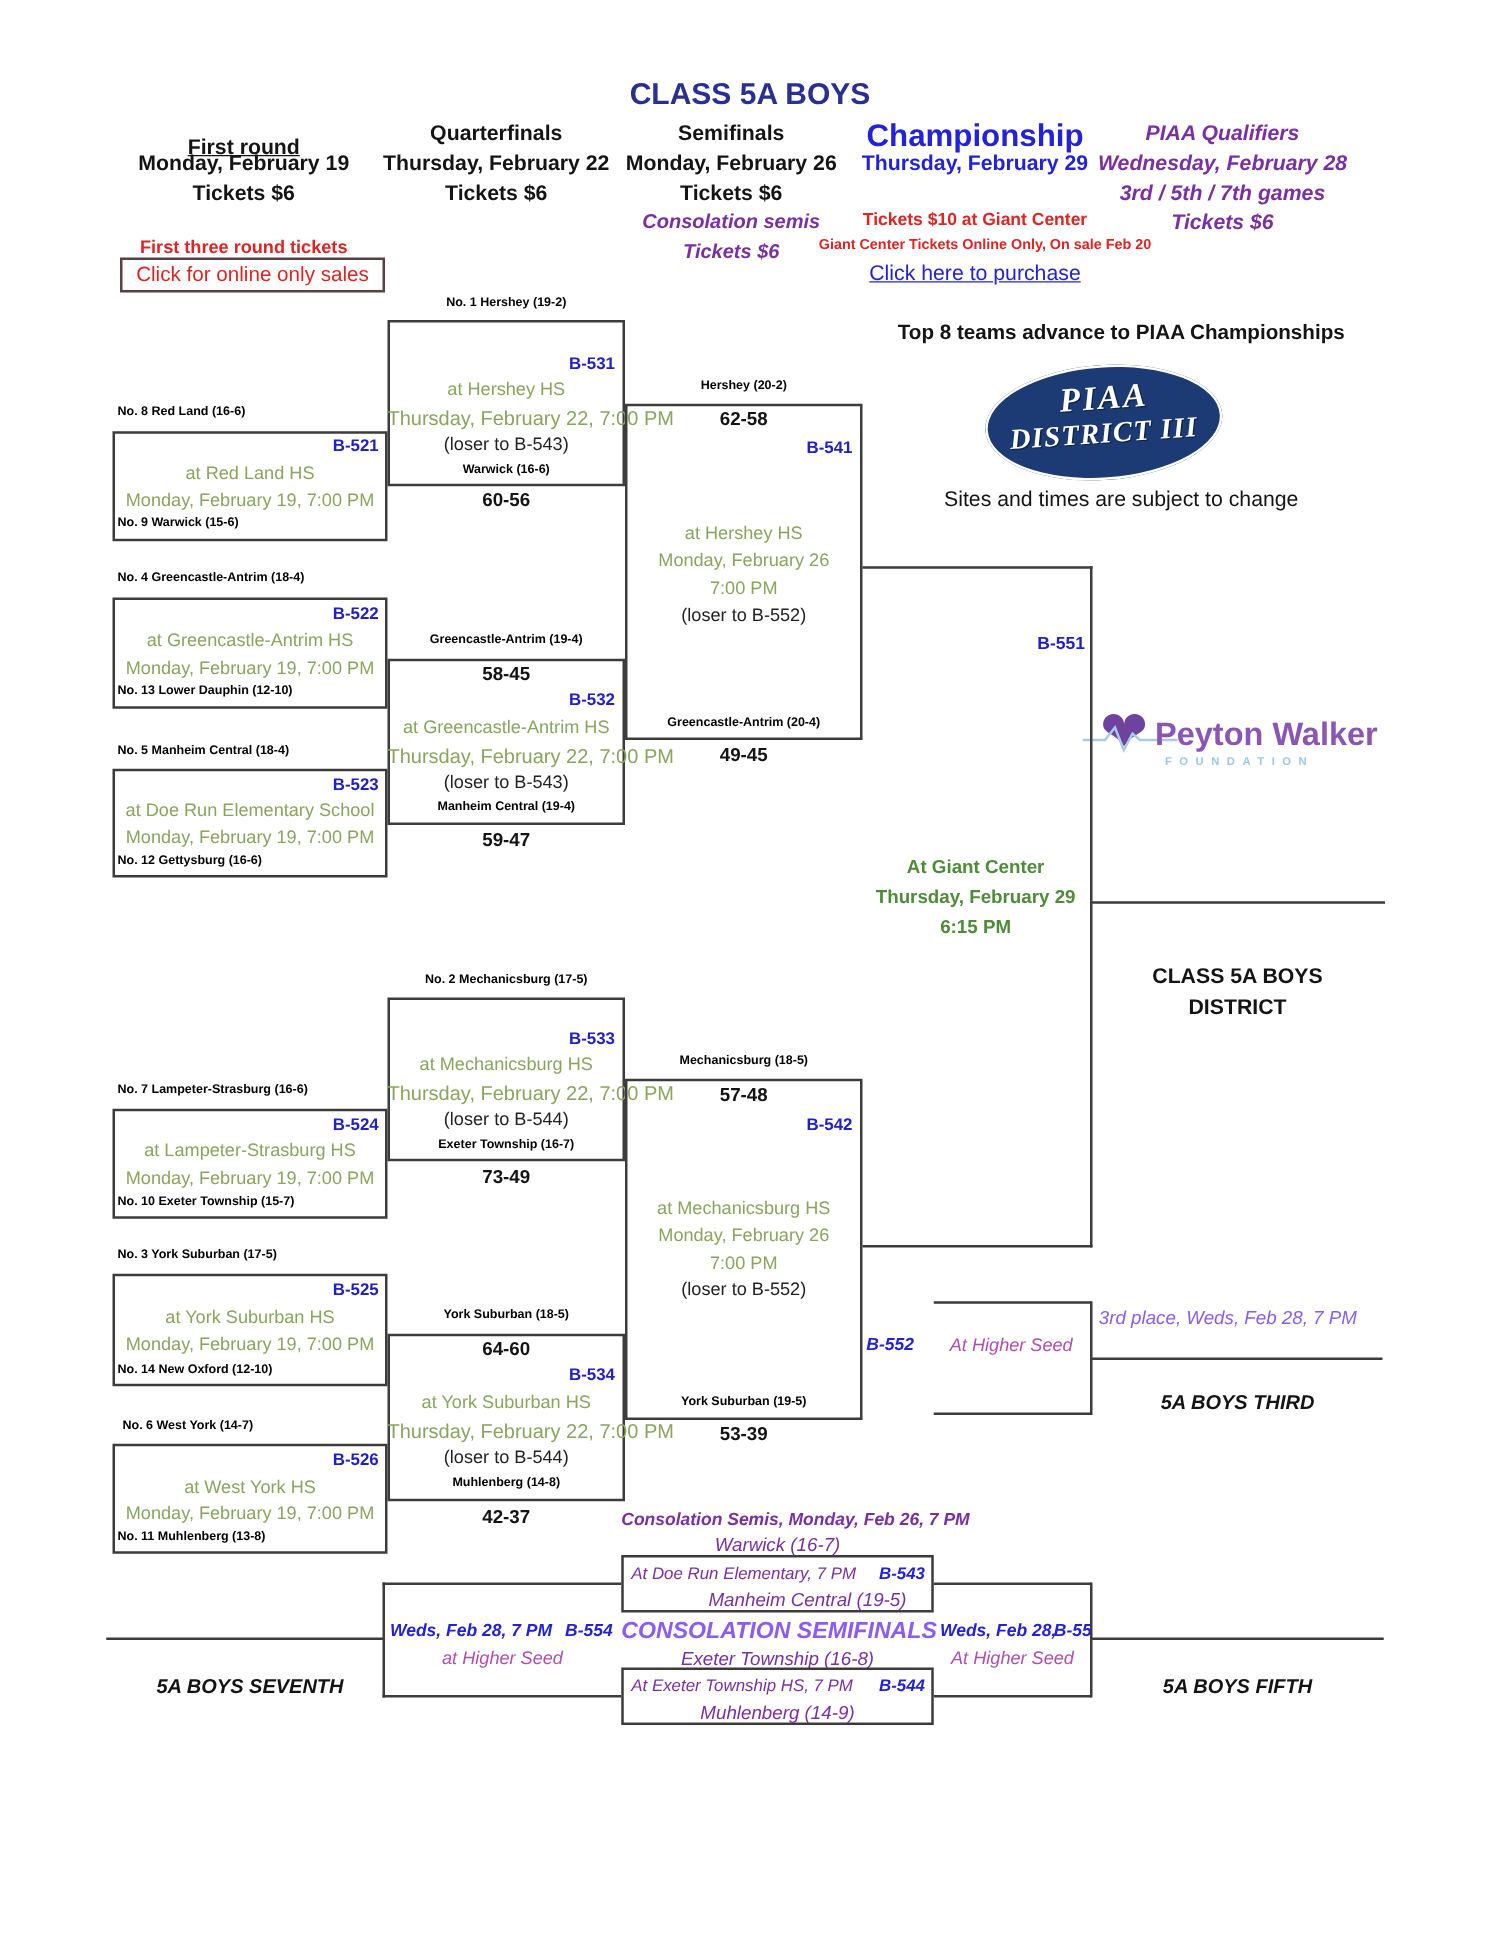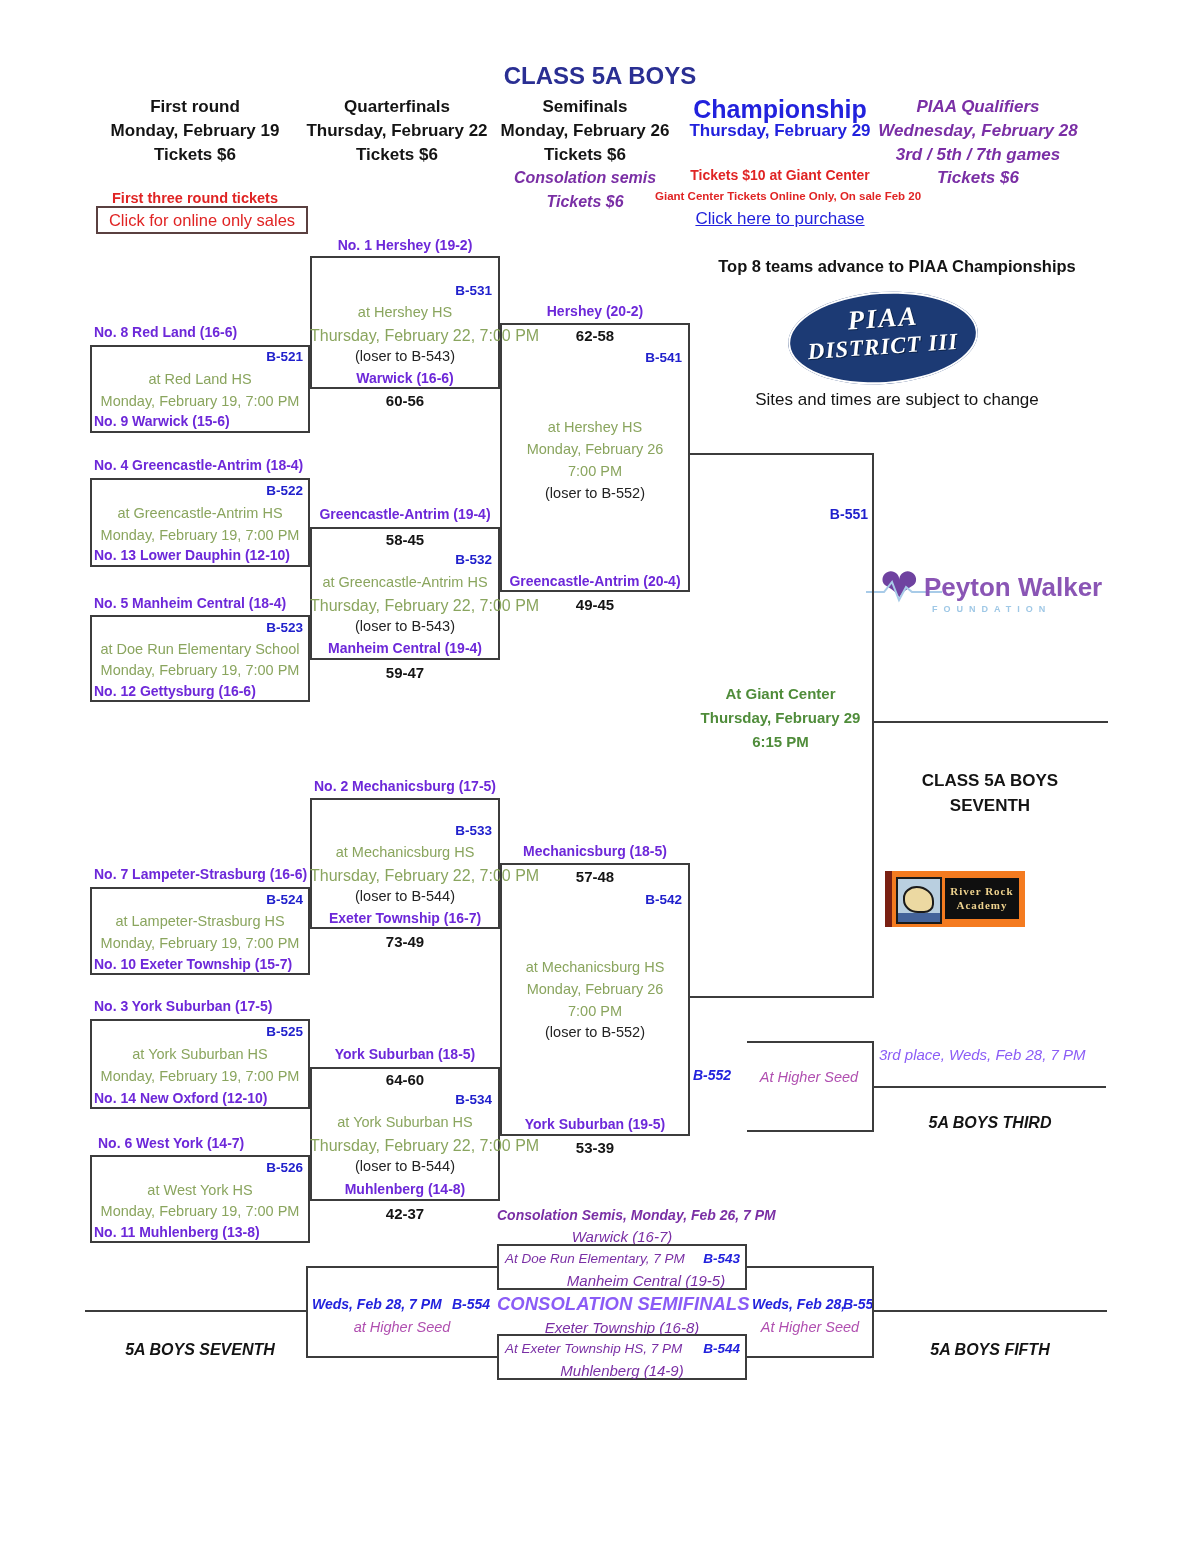--- a/index.html
+++ b/index.html
@@ -13,21 +13,21 @@
   .navy{color:#2a2f93;}
   .blu{color:#2222dd;}
   .code{color:#2020cc;font-weight:700;font-size:13.5px;}
   .grn{color:#8aa55e;font-size:14.5px;}
   .grn2{color:#8aa55e;font-size:16px;}
   .ggrn{color:#4f8c3a;font-weight:700;font-size:15px;}
   .red{color:#e02424;}
   .pur{color:#7a2fa5;}
   .pnk{color:#b04fb0;}
   .mag{color:#8b5cf6;}
-  .team{font-weight:700;font-size:14px;color:#6d28d9;}
+  .team{font-weight:700;font-size:10px;color:#000000;}
   .score{font-weight:700;font-size:15px;color:#141414;}
   .loser{font-size:14.5px;color:#222222;}
   .box{position:absolute;border:2px solid #3c3c3c;box-sizing:border-box;}
   .hl{position:absolute;height:2px;background:#3c3c3c;}
   .vl{position:absolute;width:2px;background:#3c3c3c;}
   .hdr{font-weight:700;font-size:17px;}
   
   .piaa{position:absolute;left:788px;top:292px;width:190px;height:92px;}
   .piaa .ell{position:absolute;left:0;top:0;width:100%;height:100%;background:#1c3a74;
              border-radius:50%;transform:rotate(-4deg);box-shadow:0 0 0 2px #ffffff inset;}
@@ -54,21 +54,21 @@
             box-sizing:border-box;text-align:center;line-height:24px;font-size:16.5px;color:#e02424;}
   .link{text-decoration:underline;}
 </style>
 </head>
 <body>
 
 <div id="page">
 
   <div class="t c b navy" style="left:0;top:62px;width:1200px;font-size:24px;">CLASS 5A BOYS</div>
 
-  <div class="t c hdr" style="left:95px;top:97px;width:200px;">First round</div>
+  <div class="t c hdr" style="left:95px;top:108px;width:200px;text-decoration:underline;">First round</div>
   <div class="t c hdr" style="left:95px;top:121px;width:200px;">Monday, February 19</div>
   <div class="t c hdr" style="left:95px;top:145px;width:200px;">Tickets $6</div>
 
   <div class="t c hdr" style="left:297px;top:97px;width:200px;">Quarterfinals</div>
   <div class="t c hdr" style="left:297px;top:121px;width:200px;">Thursday, February 22</div>
   <div class="t c hdr" style="left:297px;top:145px;width:200px;">Tickets $6</div>
 
   <div class="t c hdr" style="left:485px;top:97px;width:200px;">Semifinals</div>
   <div class="t c hdr" style="left:485px;top:121px;width:200px;">Monday, February 26</div>
   <div class="t c hdr" style="left:485px;top:145px;width:200px;">Tickets $6</div>
@@ -99,31 +99,20 @@
 
   <div class="peyton">
     <span class="heart">❤</span>
     <svg style="position:absolute;left:-8px;top:12px;" width="78" height="26" viewBox="0 0 78 26">
       <polyline points="0,14 18,14 26,4 33,22 40,9 46,14 76,14" fill="none" stroke="#a8cbe8" stroke-width="2"></polyline>
     </svg>
     <div class="name">Peyton Walker</div>
     <div class="sub">FOUNDATION</div>
   </div>
 
-  <div class="rr">
-    <div class="bar"></div>
-    <div class="icon">
-      <div class="rock"></div>
-      <div class="wave"></div>
-    </div>
-    <div class="panel">
-      <div>River Rock</div>
-      <div>Academy</div>
-    </div>
-  </div>
 
   <div class="hl" style="left:690px;top:453px;width:184px;"></div>
   <div class="vl" style="left:872px;top:453px;height:545px;"></div>
   <div class="hl" style="left:872px;top:721px;width:236px;"></div>
   <div class="hl" style="left:690px;top:996px;width:184px;"></div>
 
   <div class="hl" style="left:747px;top:1041px;width:126px;"></div>
   <div class="hl" style="left:747px;top:1130px;width:126px;"></div>
   <div class="vl" style="left:872px;top:1041px;height:91px;"></div>
   <div class="hl" style="left:872px;top:1086px;width:234px;"></div>
@@ -238,21 +227,21 @@
   <div class="t c grn" style="left:500px;top:1003px;width:190px;">7:00 PM</div>
   <div class="t c loser" style="left:500px;top:1024px;width:190px;">(loser to B-552)</div>
   <div class="t c team" style="left:500px;top:1116px;width:190px;">York Suburban (19-5)</div>
   <div class="t c score" style="left:500px;top:1139px;width:190px;">53-39</div>
 
   <div class="t r code" style="left:796px;top:506px;width:72px;font-size:14px;">B-551</div>
   <div class="t c ggrn" style="left:688px;top:685px;width:185px;">At Giant Center</div>
   <div class="t c ggrn" style="left:688px;top:709px;width:185px;">Thursday, February 29</div>
   <div class="t c ggrn" style="left:688px;top:733px;width:185px;">6:15 PM</div>
   <div class="t c b" style="left:880px;top:771px;width:220px;font-size:17px;">CLASS 5A BOYS</div>
-  <div class="t c b" style="left:880px;top:796px;width:220px;font-size:17px;">SEVENTH</div>
+  <div class="t c b" style="left:880px;top:796px;width:220px;font-size:17px;">DISTRICT</div>
 
   <div class="t b i blu" style="left:693px;top:1067px;font-size:14px;">B-552</div>
   <div class="t c i pnk" style="left:757px;top:1069px;width:104px;font-size:14.5px;">At Higher Seed</div>
   <div class="t i mag" style="left:879px;top:1046px;font-size:15px;">3rd place, Weds, Feb 28, 7 PM</div>
   <div class="t c b i" style="left:880px;top:1113px;width:220px;font-size:16px;">5A BOYS THIRD</div>
 
   <div class="t c b i pur" style="left:497px;top:1207px;width:250px;font-size:14px;">Consolation Semis, Monday, Feb 26, 7 PM</div>
   <div class="t c i pur" style="left:497px;top:1228px;width:250px;font-size:15px;">Warwick (16-7)</div>
   <div class="box" style="left:497px;top:1244px;width:250px;height:46px;"></div>
   <div class="t i pur" style="left:505px;top:1251px;font-size:13.5px;">At Doe Run Elementary, 7 PM</div>

